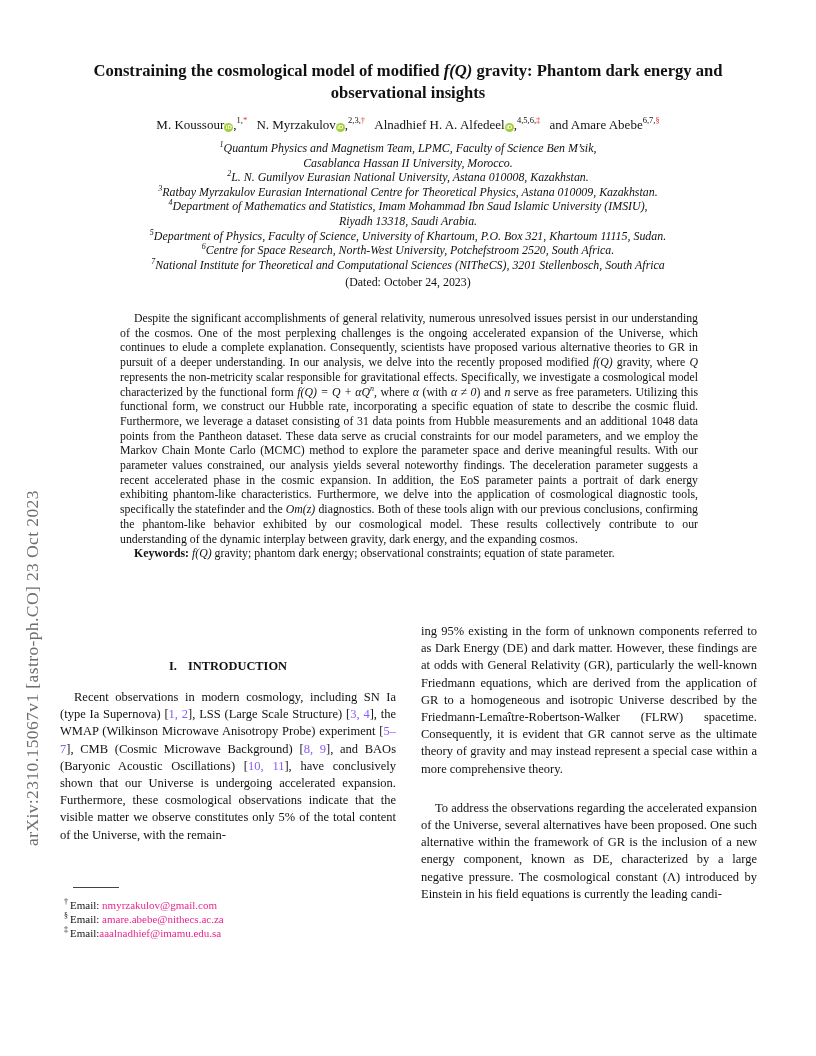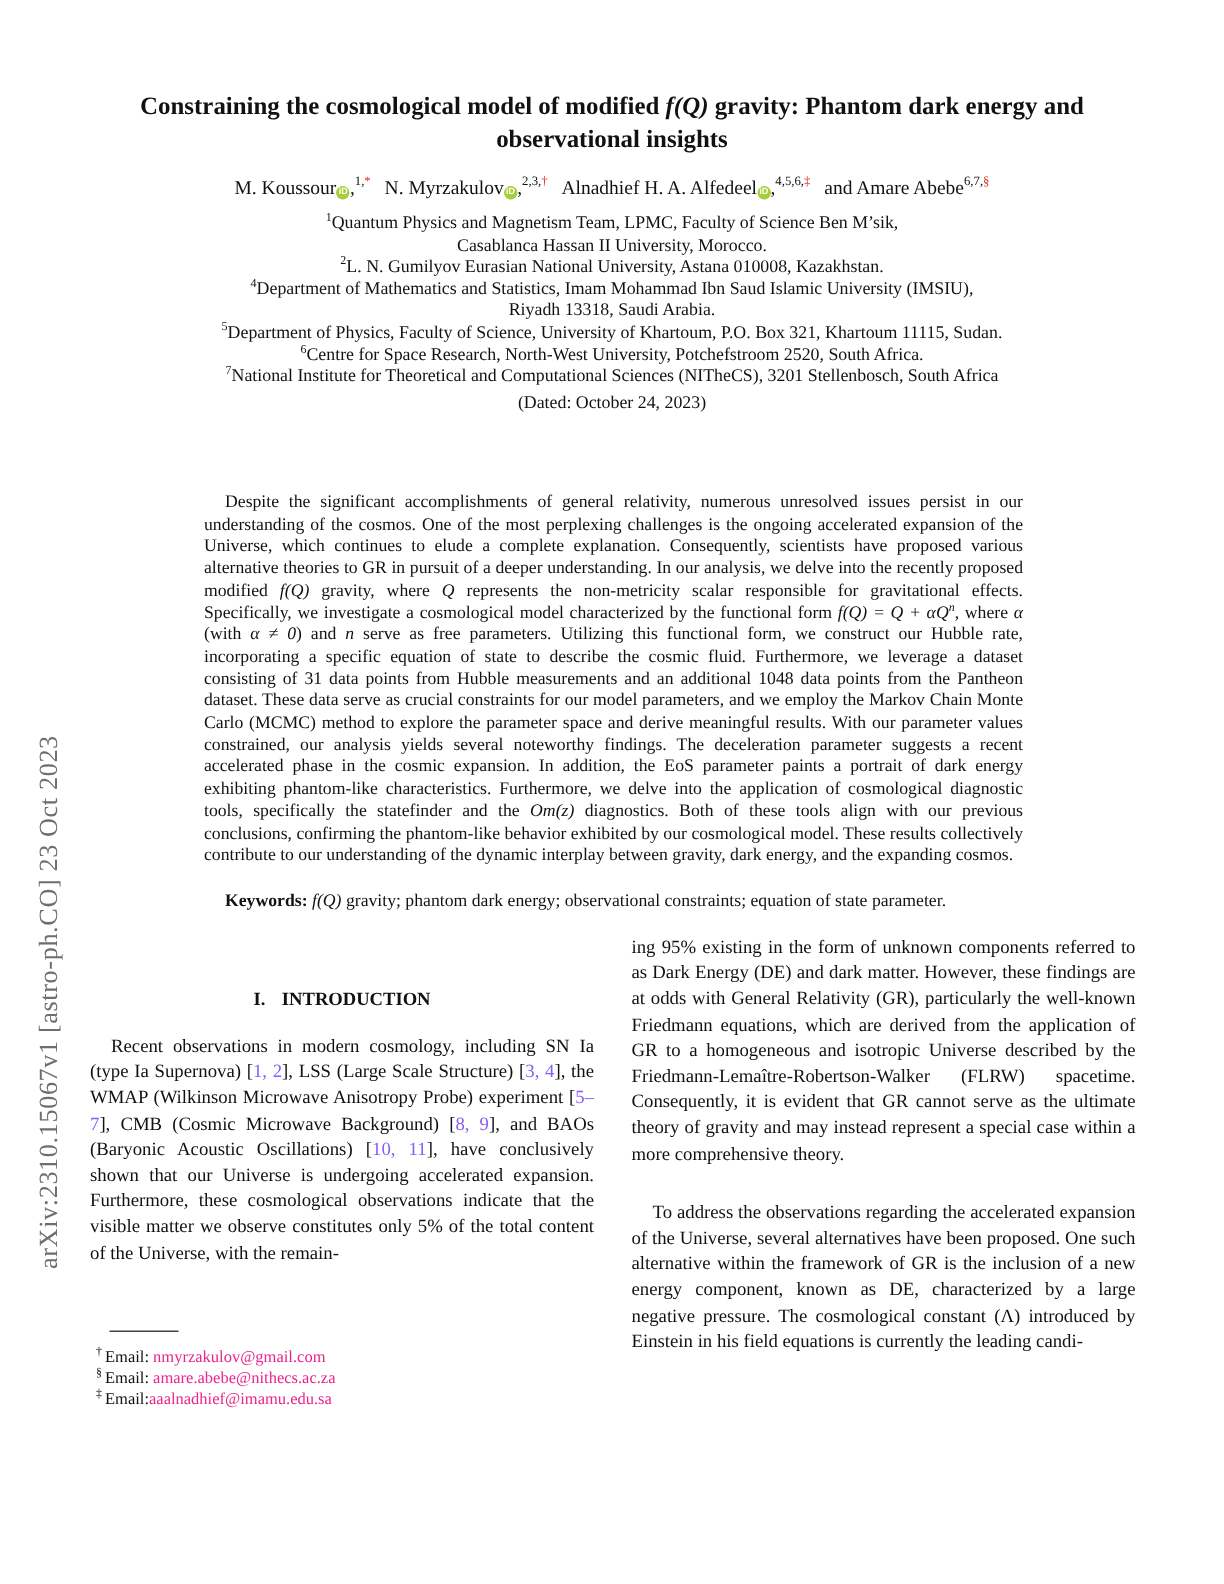--- a/index.html
+++ b/index.html
@@ -64,20 +64,21 @@
     color: #ffffff;
     font-family: "Liberation Sans", sans-serif;
     font-size: 6px;
     font-weight: bold;
     line-height: 9px;
     text-align: center;
     vertical-align: 0px;
   }
   .affils {
     margin-top: 8px;
+    font-style: italic;
     font-size: 11.9px;
     line-height: 14.6px;
     text-align: center;
   }
   .affil-line sup {
     font-size: 8px;
     vertical-align: super;
     line-height: 0;
   }
   .dated {
@@ -88,21 +89,21 @@
   
   .abstract {
     position: absolute;
     left: 120px;
     top: 311px;
     width: 578px;
     font-size: 11.8px;
     line-height: 14.7px;
     text-align: justify;
   }
-  .abstract p { margin: 16px; }
+  .abstract p { margin: 0; }
   .abstract p.indent, .keywords { text-indent: 14px; }
   .math { font-style: italic; }
   sup.mathsup { font-size: 8px; font-style: italic; vertical-align: super; line-height: 0; }
   .keywords { margin-top: 0; }
   .kw-label { font-weight: bold; }
 
   
   .col-left {
     position: absolute;
     left: 60px;
@@ -171,20 +172,21 @@
       <span class="author"><span>M. Koussour</span><span class="orcid-icon">iD</span><span>,</span><sup class="auth-sup"><span>1,</span><span class="marker-red">*</span></sup></span>
       <span class="author"><span>N. Myrzakulov</span><span class="orcid-icon">iD</span><span>,</span><sup class="auth-sup"><span>2,3,</span><span class="marker-red">†</span></sup></span>
       <span class="author"><span>Alnadhief H. A. Alfedeel</span><span class="orcid-icon">iD</span><span>,</span><sup class="auth-sup"><span>4,5,6,</span><span class="marker-red">‡</span></sup></span>
       <span class="author"><span>and Amare Abebe</span><sup class="auth-sup"><span>6,7,</span><span class="marker-red">§</span></sup></span>
     </div>
 
     <div class="affils">
       <div class="affil-line"><sup>1</sup><span>Quantum Physics and Magnetism Team, LPMC, Faculty of Science Ben M’sik,</span></div>
       <div class="affil-line"><span>Casablanca Hassan II University, Morocco.</span></div>
       <div class="affil-line"><sup>2</sup><span>L. N. Gumilyov Eurasian National University, Astana 010008, Kazakhstan.</span></div>
+      <div class="affil-line"><sup>3</sup><span>Ratbay Myrzakulov Eurasian International Centre for Theoretical Physics, Astana 010009, Kazakhstan.</span></div>
       <div class="affil-line"><sup>4</sup><span>Department of Mathematics and Statistics, Imam Mohammad Ibn Saud Islamic University (IMSIU),</span></div>
       <div class="affil-line"><span>Riyadh 13318, Saudi Arabia.</span></div>
       <div class="affil-line"><sup>5</sup><span>Department of Physics, Faculty of Science, University of Khartoum, P.O. Box 321, Khartoum 11115, Sudan.</span></div>
       <div class="affil-line"><sup>6</sup><span>Centre for Space Research, North-West University, Potchefstroom 2520, South Africa.</span></div>
       <div class="affil-line"><sup>7</sup><span>National Institute for Theoretical and Computational Sciences (NITheCS), 3201 Stellenbosch, South Africa</span></div>
     </div>
 
     <div class="dated">(Dated: October 24, 2023)</div>
   </div>
 

